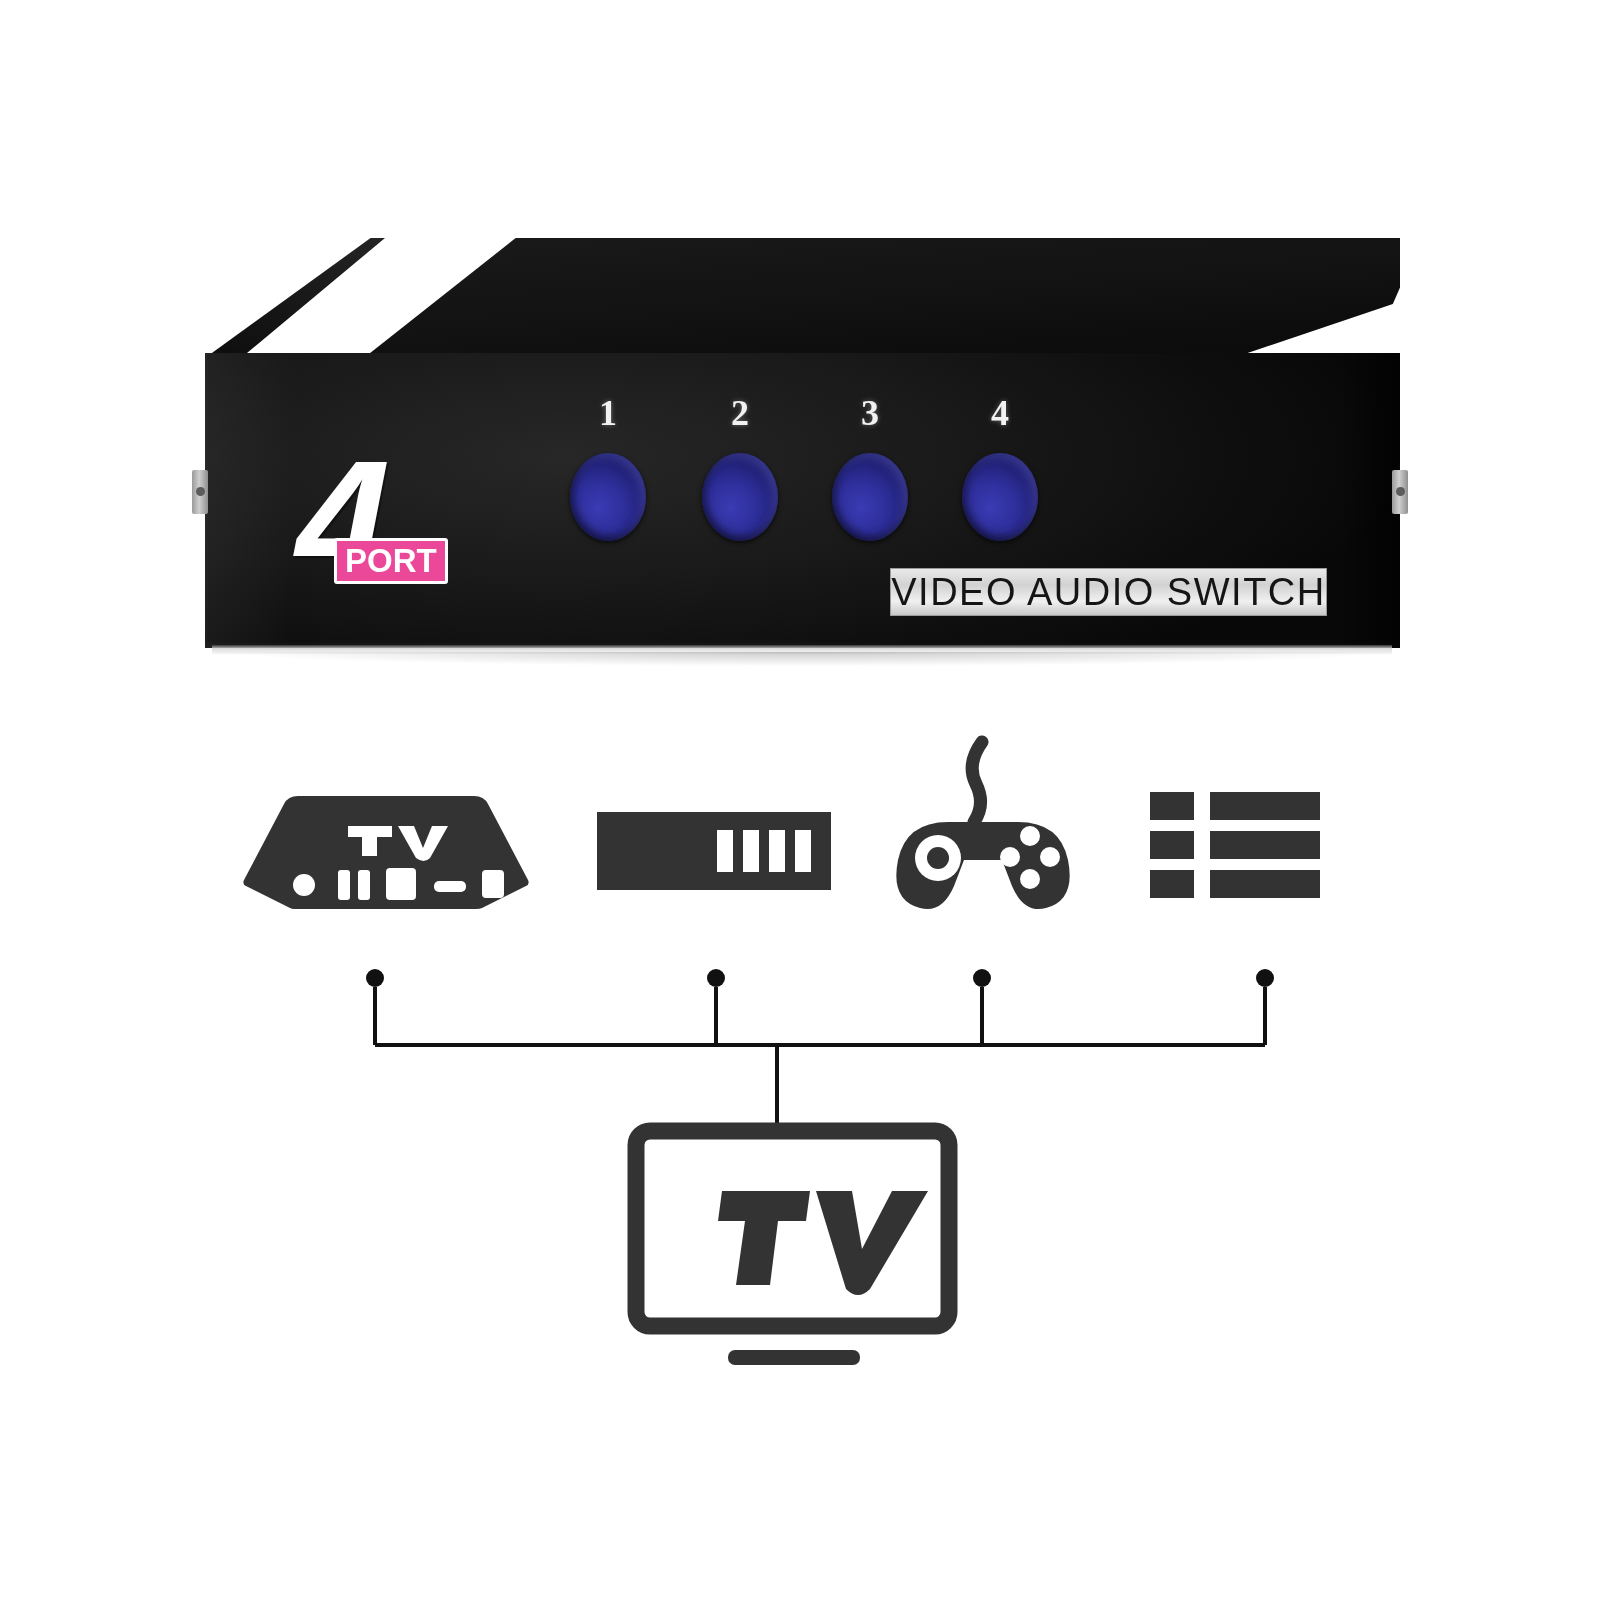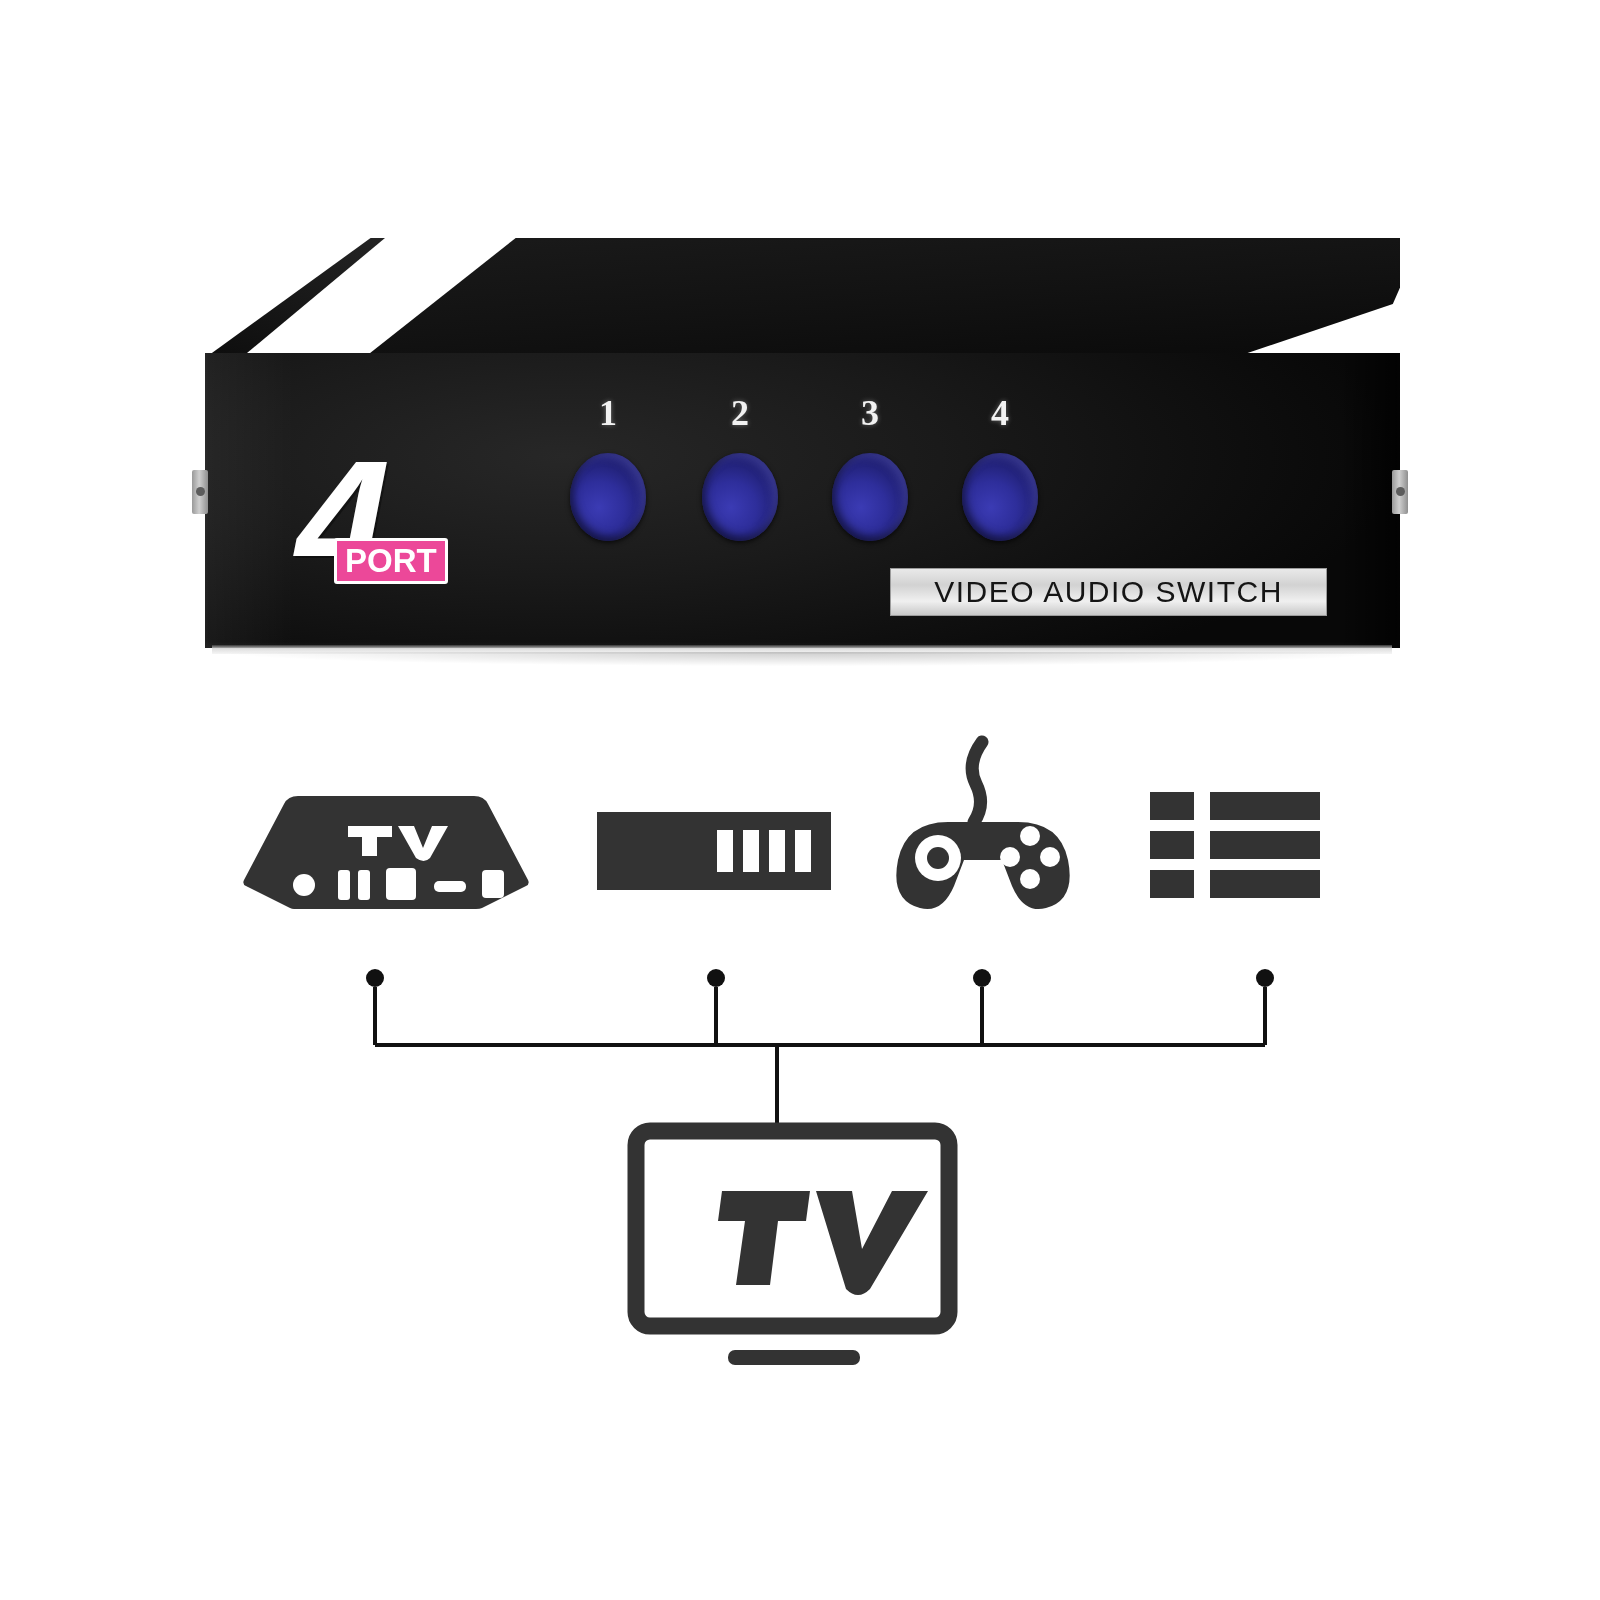--- a/index.html
+++ b/index.html
@@ -213,21 +213,21 @@
     width: 435px;
     height: 46px;
     background: linear-gradient(180deg, #e9e9e9 0%, #d2d2d2 35%, #f0f0f0 70%, #c8c8c8 100%);
     border: 1px solid #9b9b9b;
     display: flex;
     align-items: center;
     justify-content: center;
   }
   .plate-text {
     color: #151515;
-    font-size: 30px;
+    font-size: 38px;
     line-height: 30px;
     font-weight: normal;
     letter-spacing: 1.5px;
     font-family: "Liberation Sans", sans-serif;
   }
 
   
   #diagram {
     position: absolute;
     left: 0;

